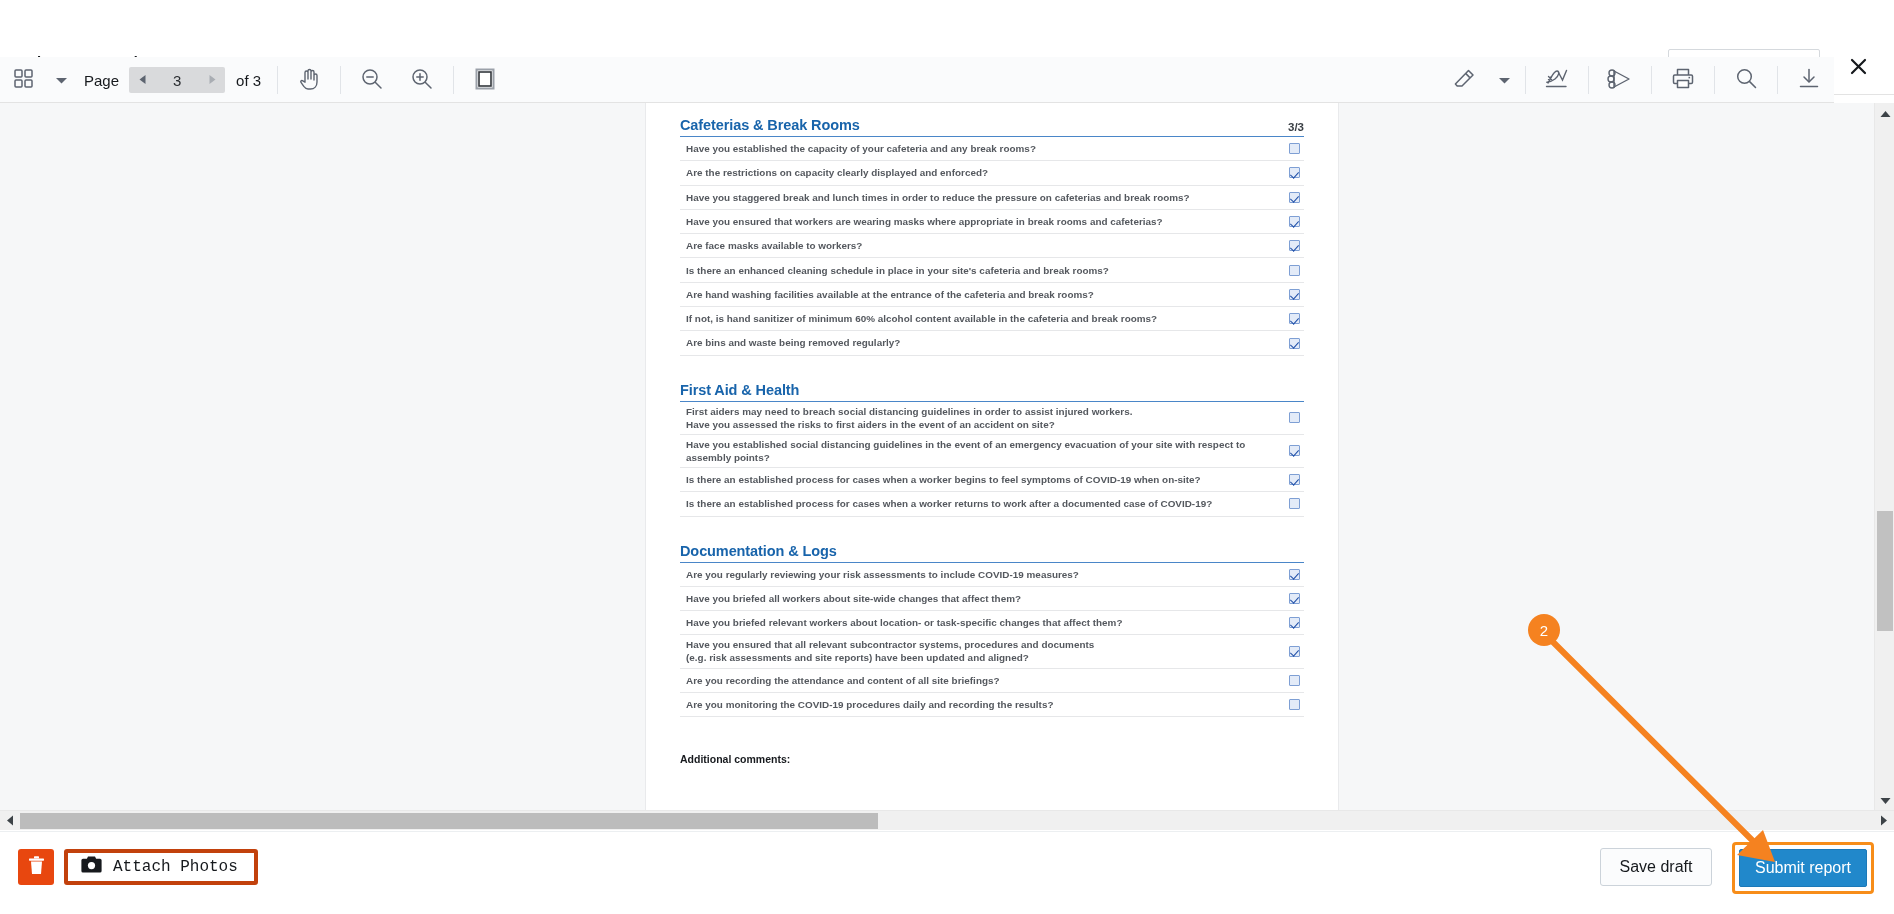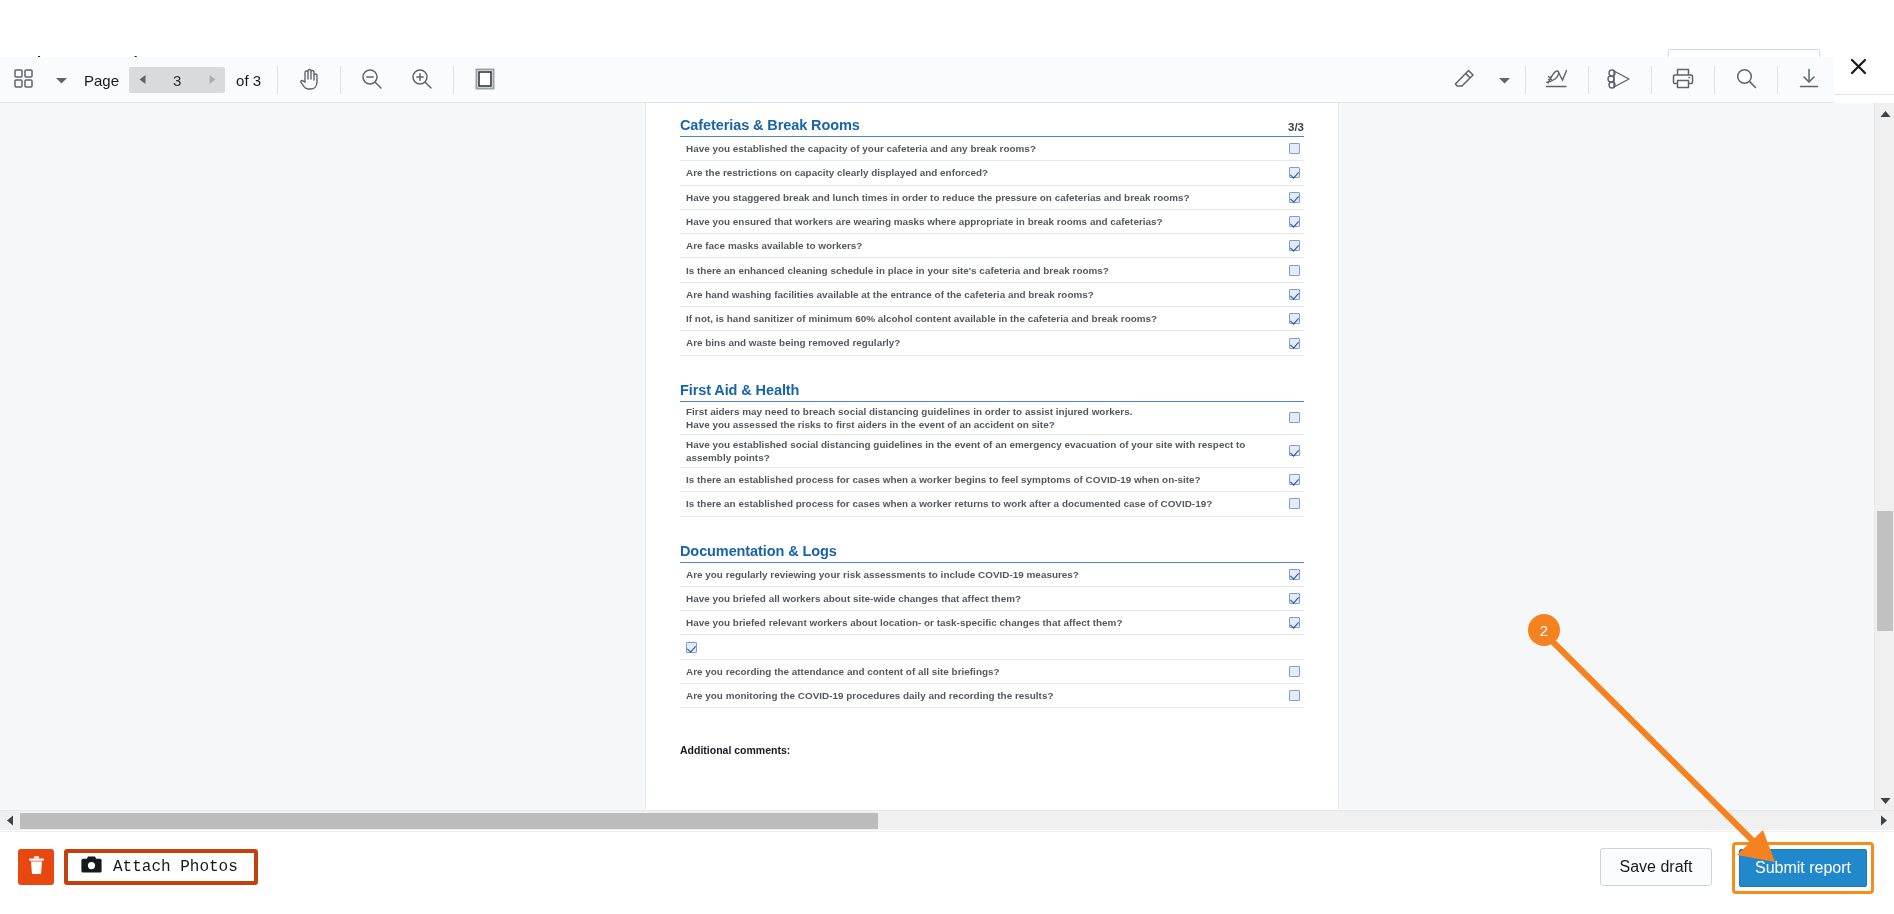--- a/index.html
+++ b/index.html
@@ -643,20 +643,21 @@
           </div>
           <div class="q-row">
             <div class="q-text"><span>Have you briefed all workers about site-wide changes that affect them?</span></div>
             <div class="cb checked"></div>
           </div>
           <div class="q-row">
             <div class="q-text"><span>Have you briefed relevant workers about location- or task-specific changes that affect them?</span></div>
             <div class="cb checked"></div>
           </div>
           <div class="q-row">
+            <div class="q-text"><span>Have you ensured that all relevant subcontractor systems, procedures and documents</span><span class="l2">(e.g. risk assessments and site reports) have been updated and aligned?</span></div>
             <div class="cb checked"></div>
           </div>
           <div class="q-row">
             <div class="q-text"><span>Are you recording the attendance and content of all site briefings?</span></div>
             <div class="cb"></div>
           </div>
           <div class="q-row">
             <div class="q-text"><span>Are you monitoring the COVID-19 procedures daily and recording the results?</span></div>
             <div class="cb"></div>
           </div>

